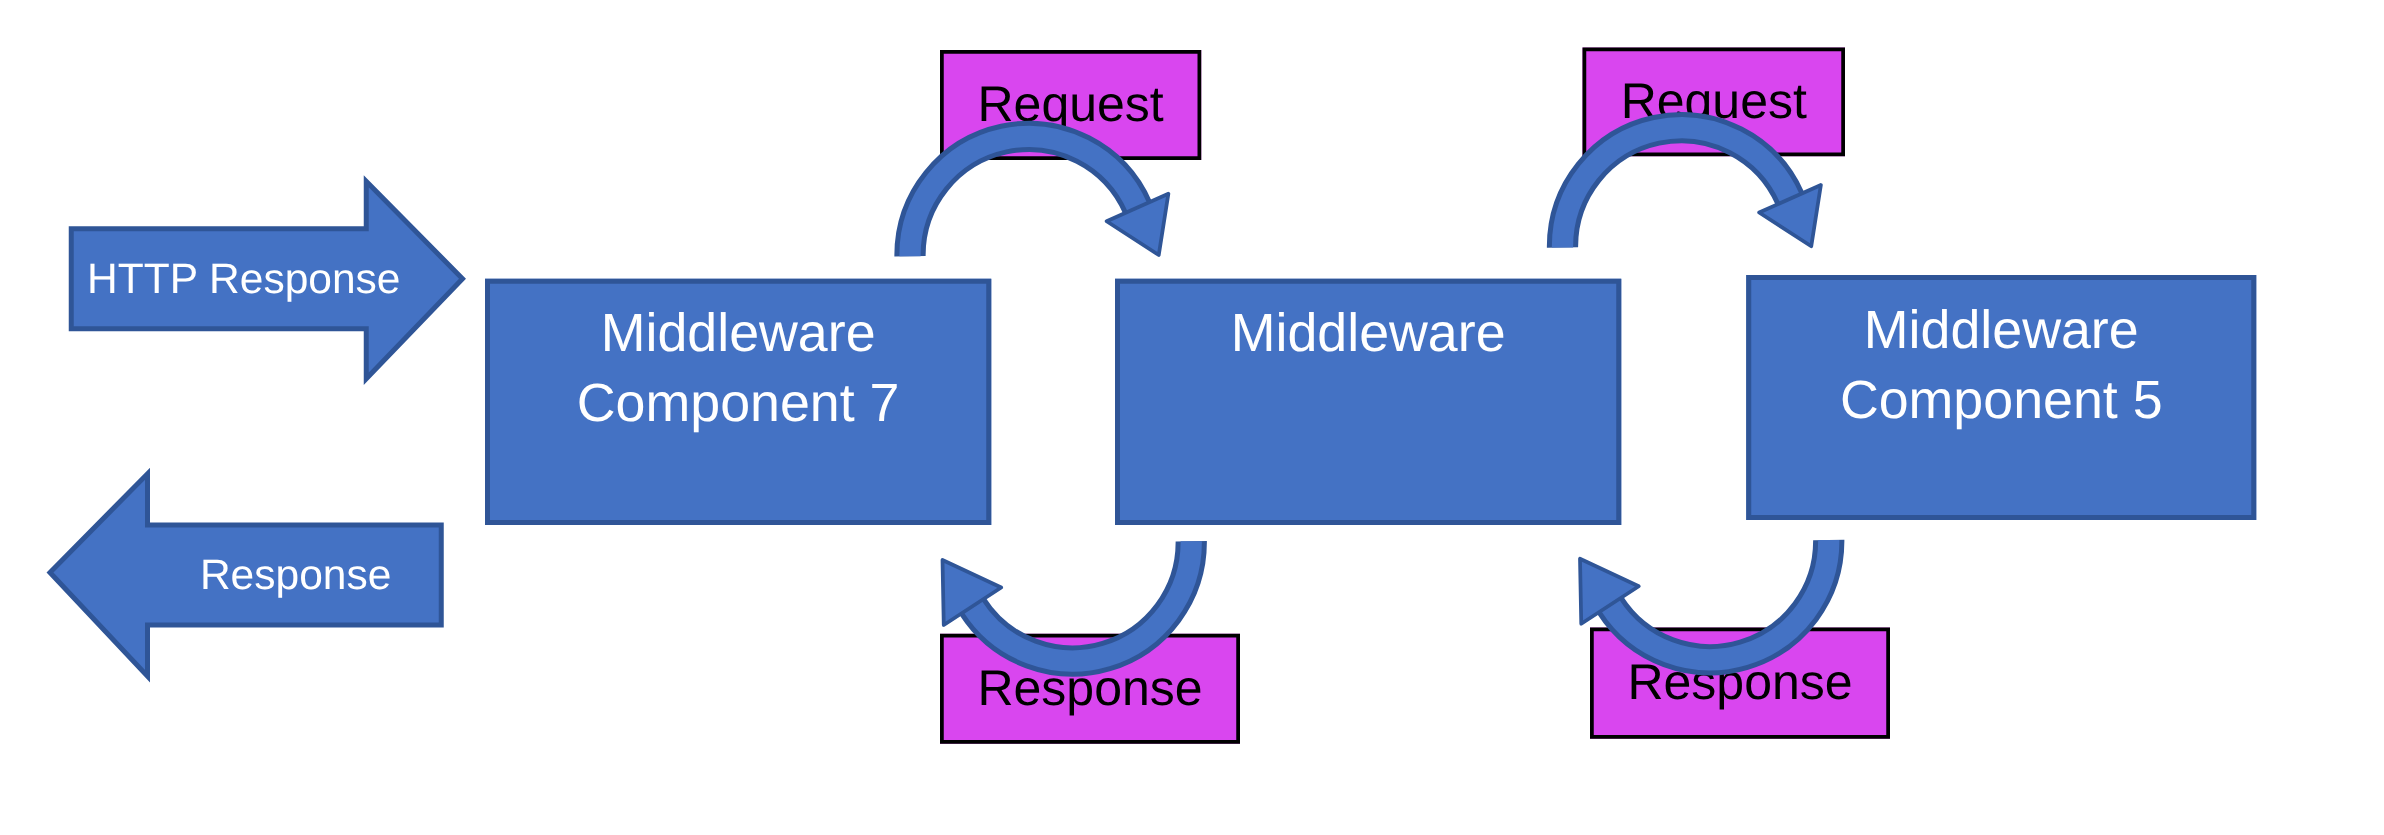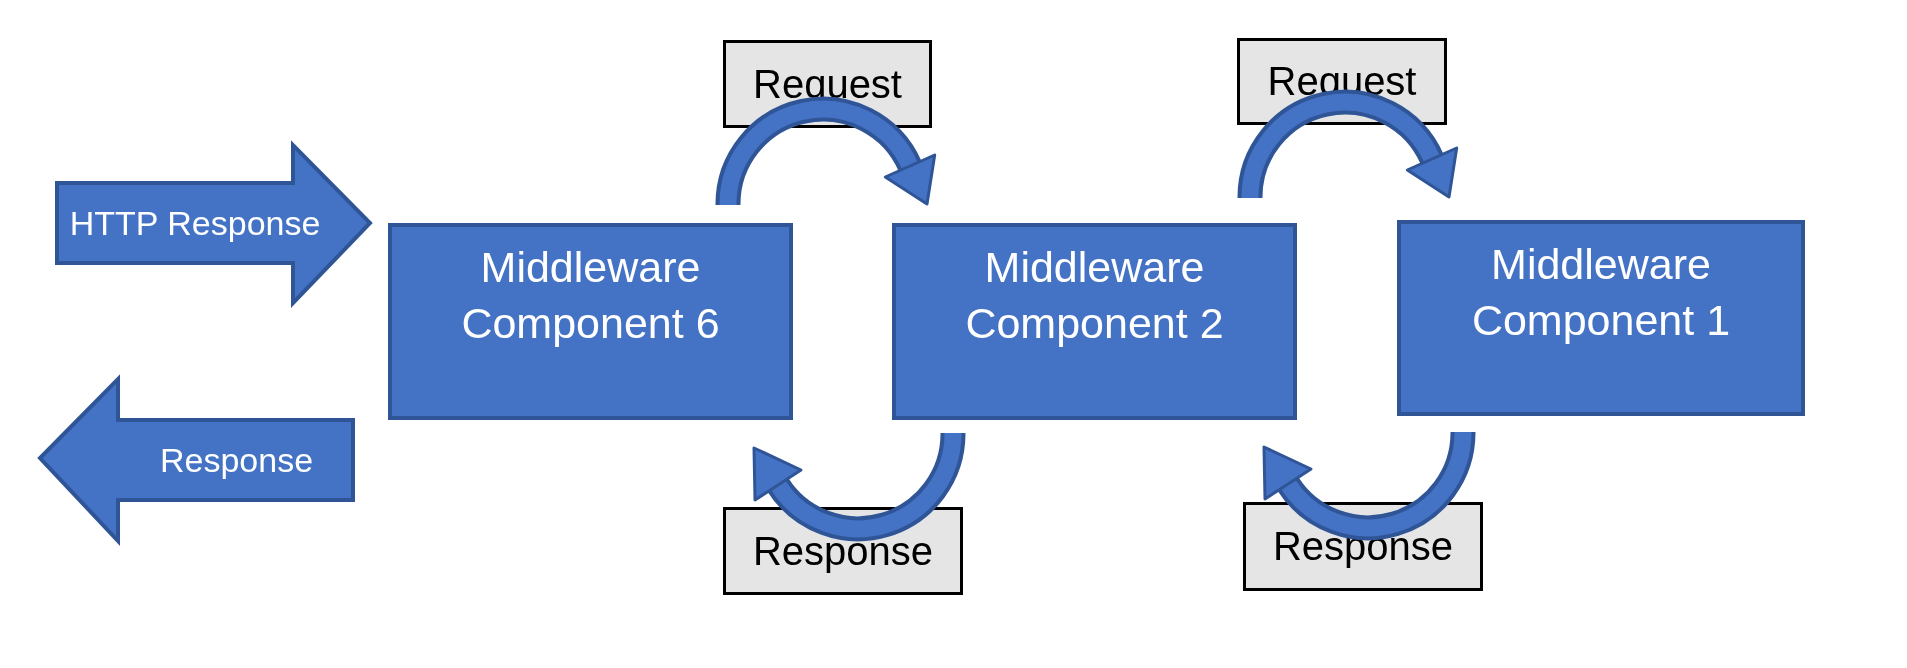--- a/index.html
+++ b/index.html
@@ -49,28 +49,29 @@
     flex-direction:column;
     align-items:center;
     padding-top:12px;
     font-size:43px;
     line-height:56px;
     text-align:center;
   }
 
   
   .flow-label{
-    background:#e5e5e5;
+    background:#d946ef;
     border:3px solid var(--label-border);
     color:var(--label-text);
     display:flex;
     align-items:center;
     justify-content:center;
     font-size:40px;
     white-space:nowrap;
+    margin-left:29px;
   }
 
   
   .arc{overflow:visible;}
   .arc .arc-under{fill:none;stroke:var(--shape-border);stroke-width:25;stroke-linecap:butt;}
   .arc .arc-over{fill:none;stroke:var(--shape-fill);stroke-width:17;stroke-linecap:butt;}
   .arc .arc-head{fill:var(--shape-fill);stroke:var(--shape-border);stroke-width:3;stroke-linejoin:round;}
 </style>
 </head>
 <body>
@@ -86,29 +87,28 @@
 
   <div class="abs" style="left:38px;top:377px;width:318px;height:166px;">
     <svg class="block-arrow" width="318" height="166" viewBox="0 0 318 166">
       <polygon points="315,43 80,43 80,2 2,81 80,164 80,123 315,123"></polygon>
     </svg>
     <div class="arrow-text" style="left:80px;top:43px;width:237px;height:80px;">Response</div>
   </div>
 
   <div class="abs component-box" style="left:388px;top:223px;width:405px;height:197px;">
     <span>Middleware</span>
-    <span>Component 6</span>
+    <span>Component 7</span>
   </div>
   <div class="abs component-box" style="left:892px;top:223px;width:405px;height:197px;">
     <span>Middleware</span>
-    <span>Component 2</span>
   </div>
   <div class="abs component-box" style="left:1397px;top:220px;width:408px;height:196px;">
     <span>Middleware</span>
-    <span>Component 1</span>
+    <span>Component 5</span>
   </div>
 
   <div class="abs flow-label" style="left:723px;top:40px;width:209px;height:88px;">Request</div>
   <div class="abs flow-label" style="left:1237px;top:38px;width:210px;height:87px;">Request</div>
   <div class="abs flow-label" style="left:723px;top:507px;width:240px;height:88px;">Response</div>
   <div class="abs flow-label" style="left:1243px;top:502px;width:240px;height:89px;">Response</div>
 
   <svg class="abs arc" style="left:700px;top:90px;" width="250" height="135" viewBox="0 0 250 135">
     <path class="arc-under" d="M 28 115 A 95 95 0 0 1 210 76"></path>
     <path class="arc-over" d="M 28 115 A 95 95 0 0 1 210 76"></path>

